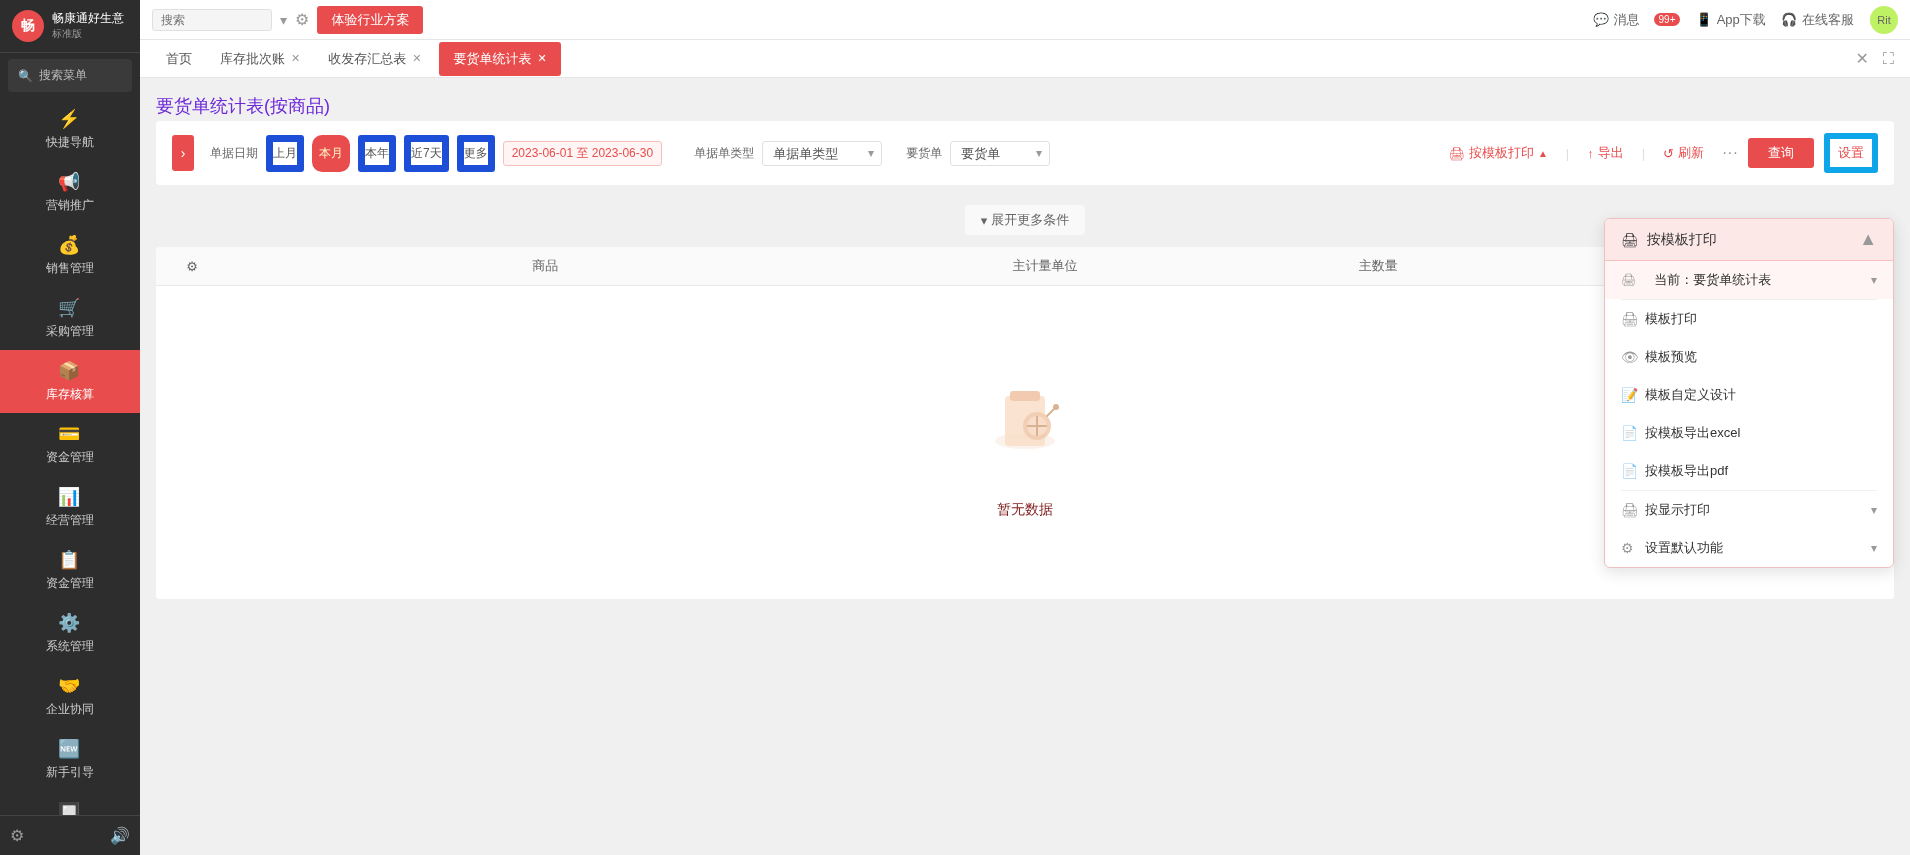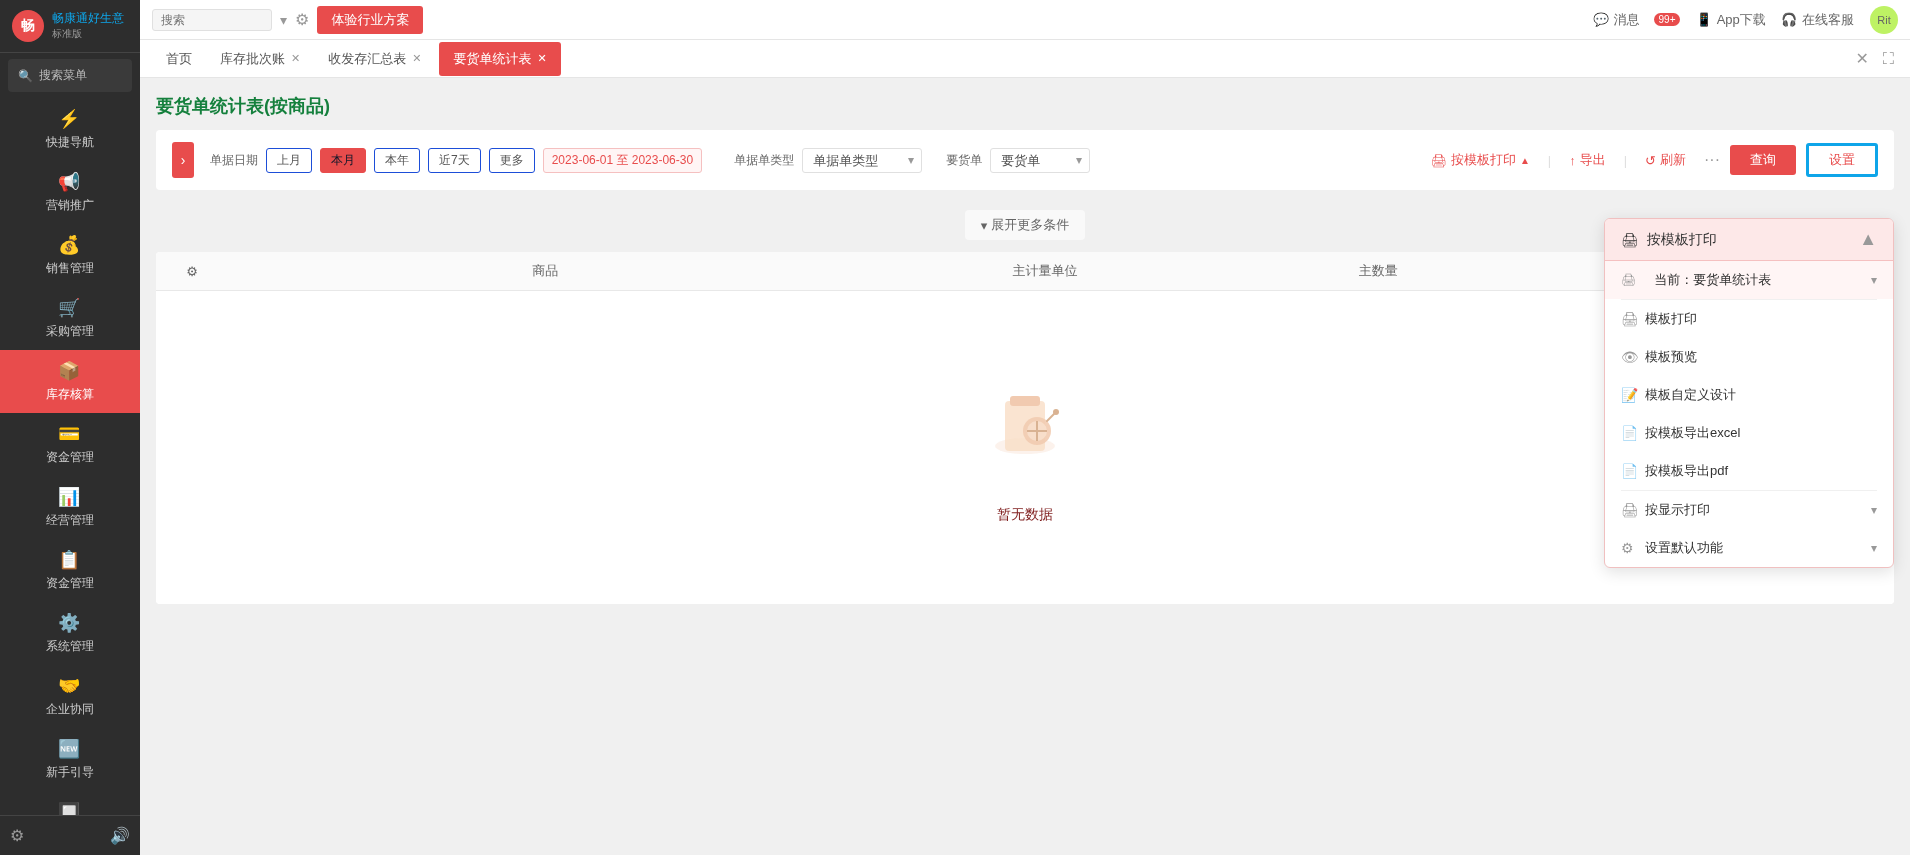--- a/index.html
+++ b/index.html
@@ -22,21 +22,21 @@
       gap: 8px;
       border-bottom: 1px solid #444;
     }
     .sidebar-logo-icon {
       width: 32px; height: 32px;
       background: #e84c4c;
       border-radius: 50%;
       display: flex; align-items: center; justify-content: center;
       color: white; font-weight: bold; font-size: 14px; flex-shrink: 0;
     }
-    .sidebar-logo-text { font-size: 12px; color: #0ea5e9; line-height: 1.3; }
+    .sidebar-logo-text { font-size: 12px; color: #ffffff; line-height: 1.3; }
     .sidebar-logo-sub { font-size: 10px; color: #999; }
 
     .sidebar-search {
       padding: 8px 10px;
       display: flex; align-items: center; gap: 6px;
       background: #3a3a3a; margin: 6px 8px; border-radius: 4px; cursor: pointer;
     }
     .sidebar-search span { color: #bbb; font-size: 12px; }
 
     .sidebar-nav { flex: 1; overflow-y: auto; }
@@ -94,34 +94,34 @@
     }
     .tab.highlighted { background: #e84c4c; color: white; border-radius: 3px; margin-left: 4px; }
     .tab-close { font-size: 11px; color: #999; }
     .tab.highlighted .tab-close { color: white; }
     .tabs-actions { margin-left: auto; display: flex; gap: 6px; }
     .tab-action-btn { background: none; border: none; cursor: pointer; color: #999; font-size: 16px; padding: 4px; }
 
     
     .page-content { flex: 1; overflow: auto; padding: 16px; position: relative; }
 
-    .page-title { font-size: 18px; font-weight: bold; color: #15803d; margin-bottom: 12px; }
+    .page-title { font-size: 18px; font-weight: normal; color: #6d28d9; margin-bottom: 3px; }
 
     
     .filter-bar {
       background: #fff; border-radius: 4px; padding: 12px 16px;
       margin-bottom: 12px; display: flex; align-items: center; gap: 16px; flex-wrap: wrap;
     }
     .filter-section { display: flex; align-items: center; gap: 8px; }
     .filter-label { color: #666; font-size: 12px; white-space: nowrap; }
     .filter-btn {
-      padding: 3px 10px; border-radius: 3px; border: 1px solid #1d4ed8;
+      padding: 3px 0; border-radius: 3px; border: 7px solid #1d4ed8;
       background: #fff; cursor: pointer; font-size: 12px; color: #555;
     }
-    .filter-btn.active { background: #e84c4c; color: #0f172a; border-color: #e84c4c; }
+    .filter-btn.active { background: #e84c4c; color: #fef9c3; border-color: #e84c4c; border-radius: 10px; }
 
     .filter-type-section { display: flex; align-items: center; gap: 8px; margin-left: 16px; }
     .filter-select {
       padding: 4px 28px 4px 10px; border: 1px solid #e0e0e0; border-radius: 3px;
       background: #fff; font-size: 13px; color: #555; min-width: 120px;
       appearance: none; cursor: pointer;
     }
     .select-wrapper { position: relative; display: inline-block; }
     .select-arrow { position: absolute; right: 8px; top: 50%; transform: translateY(-50%); color: #999; font-size: 12px; pointer-events: none; }
 
@@ -188,22 +188,22 @@
     .print-dropdown-divider { height: 1px; background: #f0f0f0; margin: 0 16px; }
     .action-btn {
       display: flex; align-items: center; gap: 4px; color: #e84c4c;
       cursor: pointer; font-size: 13px; background: none; border: none; padding: 4px 8px;
     }
     .query-btn {
       background: #e84c4c; color: white; border: none; border-radius: 3px;
       padding: 6px 20px; font-size: 13px; cursor: pointer;
     }
     .settings-link-btn {
-      border: 3px solid #0ea5e9; color: #e84c4c; background: #fff;
-      border-radius: 3px; padding: 5px 20px; font-size: 13px; cursor: pointer;
+      border: 6px solid #0ea5e9; color: #e84c4c; background: #fff;
+      border-radius: 3px; padding: 5px 8px; font-size: 13px; cursor: pointer;
     }
   </style>
 </head>
 <body>
 
 <div class="sidebar">
   <div class="sidebar-logo">
     <div class="sidebar-logo-icon">畅</div>
     <div>
       <div class="sidebar-logo-text">畅康通好生意</div>

